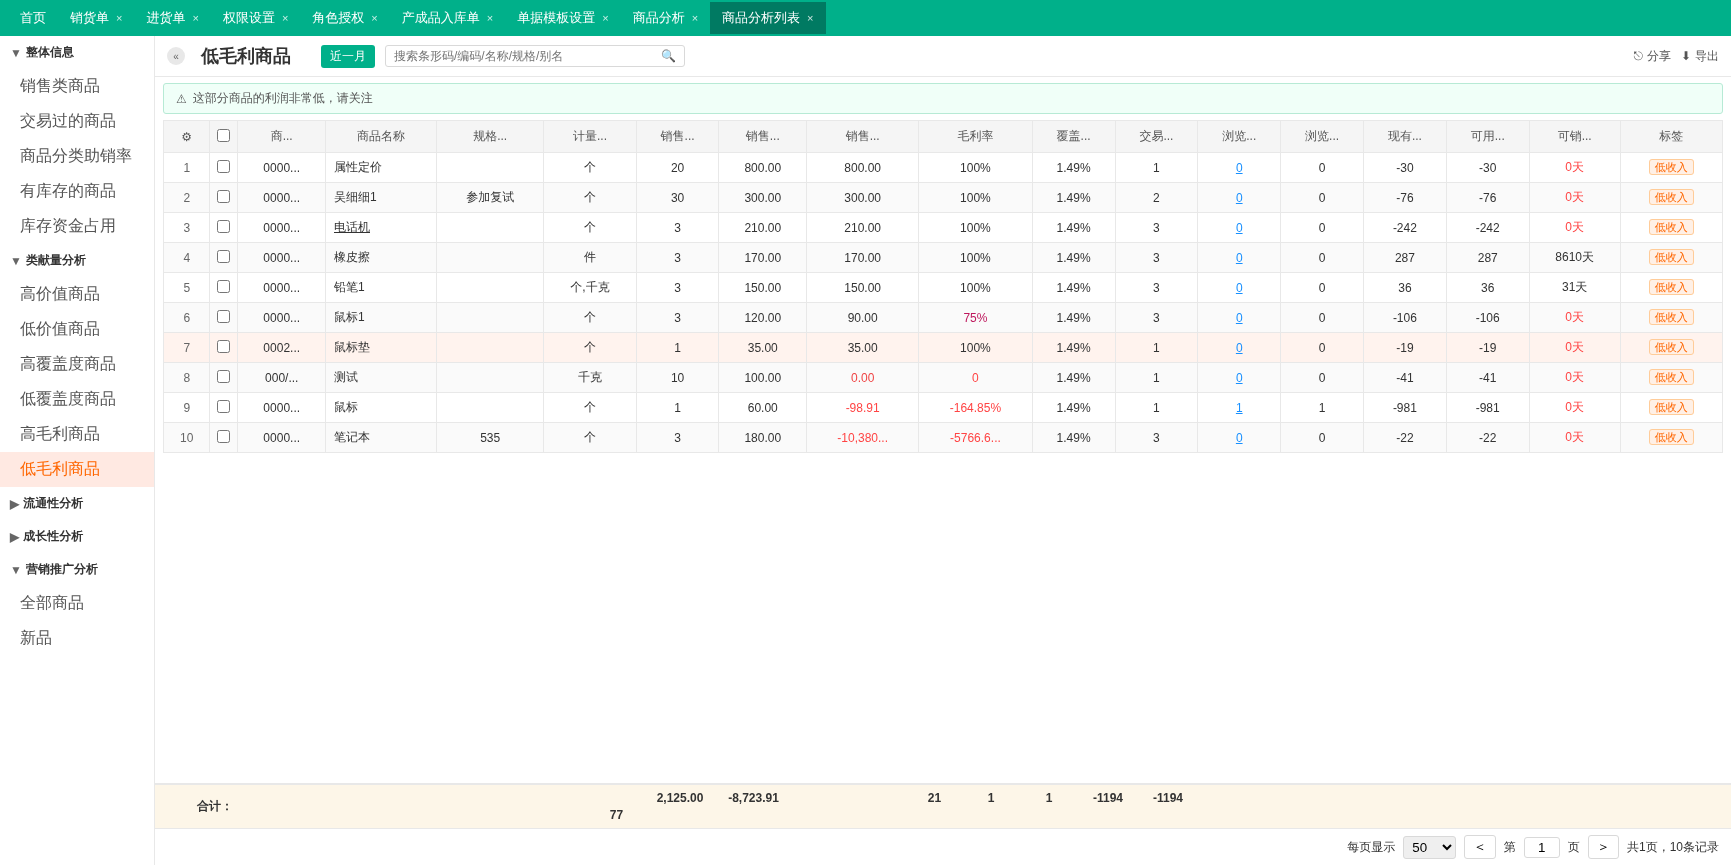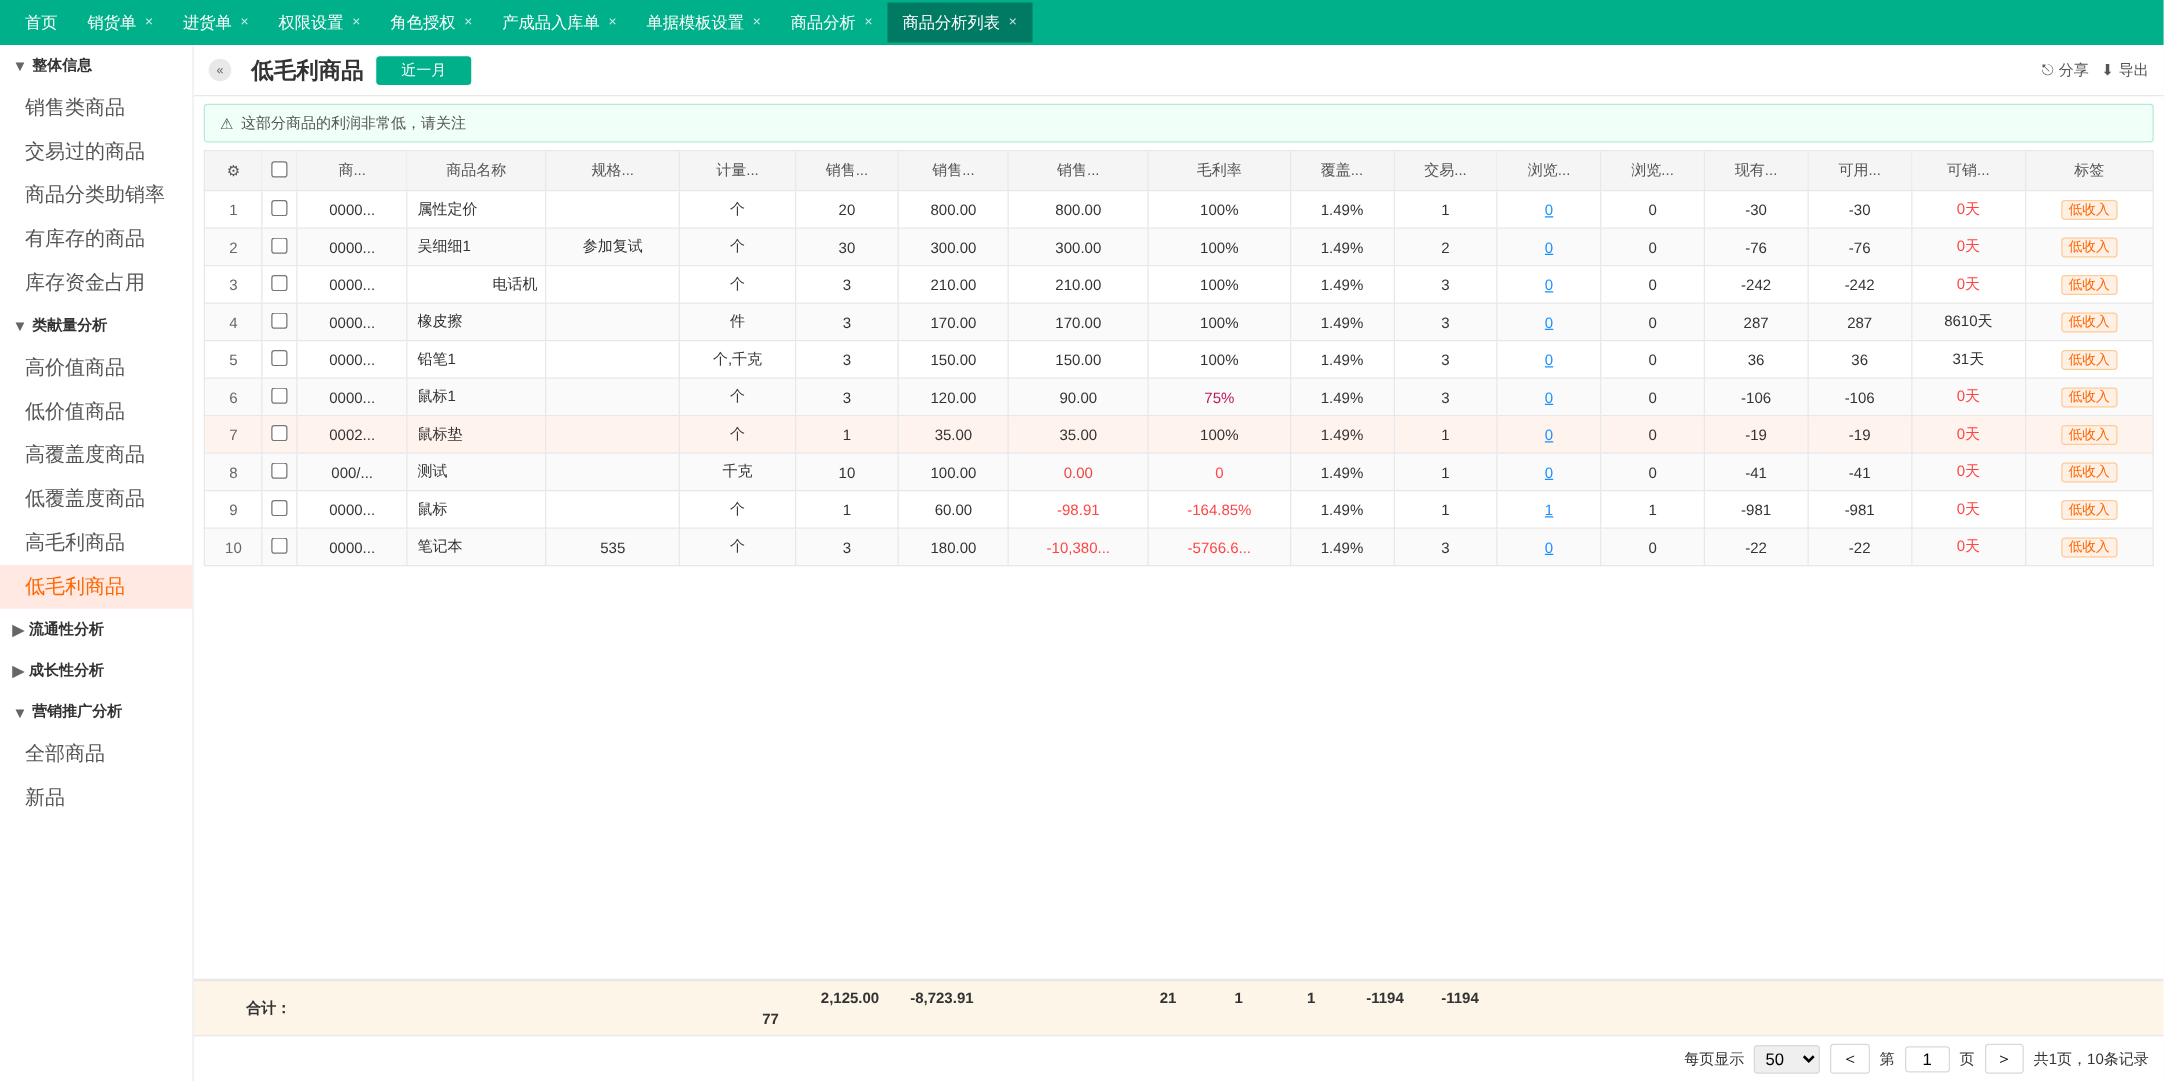--- a/index.html
+++ b/index.html
@@ -82,24 +82,25 @@
     }
     .page-title {
       font-size: 18px;
       font-weight: bold;
       color: #333;
     }
     .time-filter-btn {
       background: #00b08a;
       color: #fff;
       border: none;
-      padding: 3px 20px;
+      padding: 3px 9px;
       border-radius: 3px;
       cursor: pointer;
       font-size: 12px;
+      margin-left: 20px;
     }
     .search-box {
       display: flex;
       align-items: center;
       border: 1px solid #d9d9d9;
       border-radius: 3px;
       padding: 3px 8px;
       flex: 1;
       max-width: 300px;
       gap: 6px;
@@ -358,20 +359,24 @@
       <span>新品</span>
     </div>
   </div>
 
   <div class="main-content">
 
     <div class="content-header">
       <div class="collapse-btn">«</div>
       <h2 class="page-title">低毛利商品</h2>
       <button class="time-filter-btn">近一月</button>
+      <div class="search-box">
+        <input type="text" placeholder="搜索条形码/编码/名称/规格/别名" style="">
+        <span style="color:#999;cursor:pointer;">🔍</span>
+      </div>
       <div class="header-actions">
         <div class="action-btn">
           <span>⎋</span>
           <span>分享</span>
         </div>
         <div class="action-btn">
           <span>⬇</span>
           <span>导出</span>
         </div>
       </div>
@@ -444,21 +449,21 @@
       <td>0</td>
       <td>-76</td>
       <td>-76</td>
       <td style="color:#ff4444">0天</td>
       <td><span class="tag-orange">低收入</span></td>
     </tr>
             <tr>
       <td class="row-num">3</td>
       <td class="checkbox-cell"><input type="checkbox" style=""></td>
       <td>0000...</td>
-      <td style="text-align:right; padding-left:8px;">电话机</td>
+      <td style="text-align:left; padding-left:8px;text-decoration:underline;">电话机</td>
       <td></td>
       <td>个</td>
       <td>3</td>
       <td>210.00</td>
       <td style="color:#333">210.00</td>
       <td style="color:#333">100%</td>
       <td>1.49%</td>
       <td>3</td>
       <td><span class="text-link">0</span></td>
       <td>0</td>

